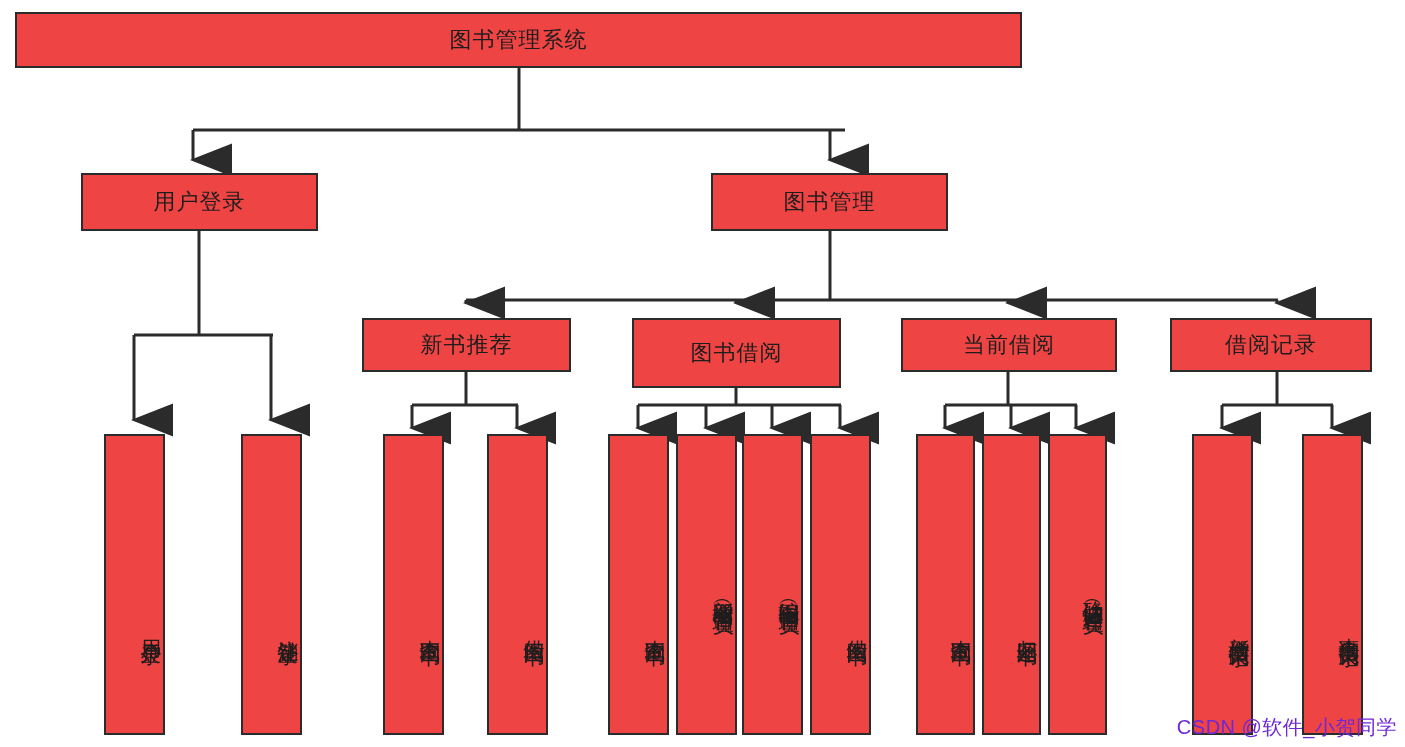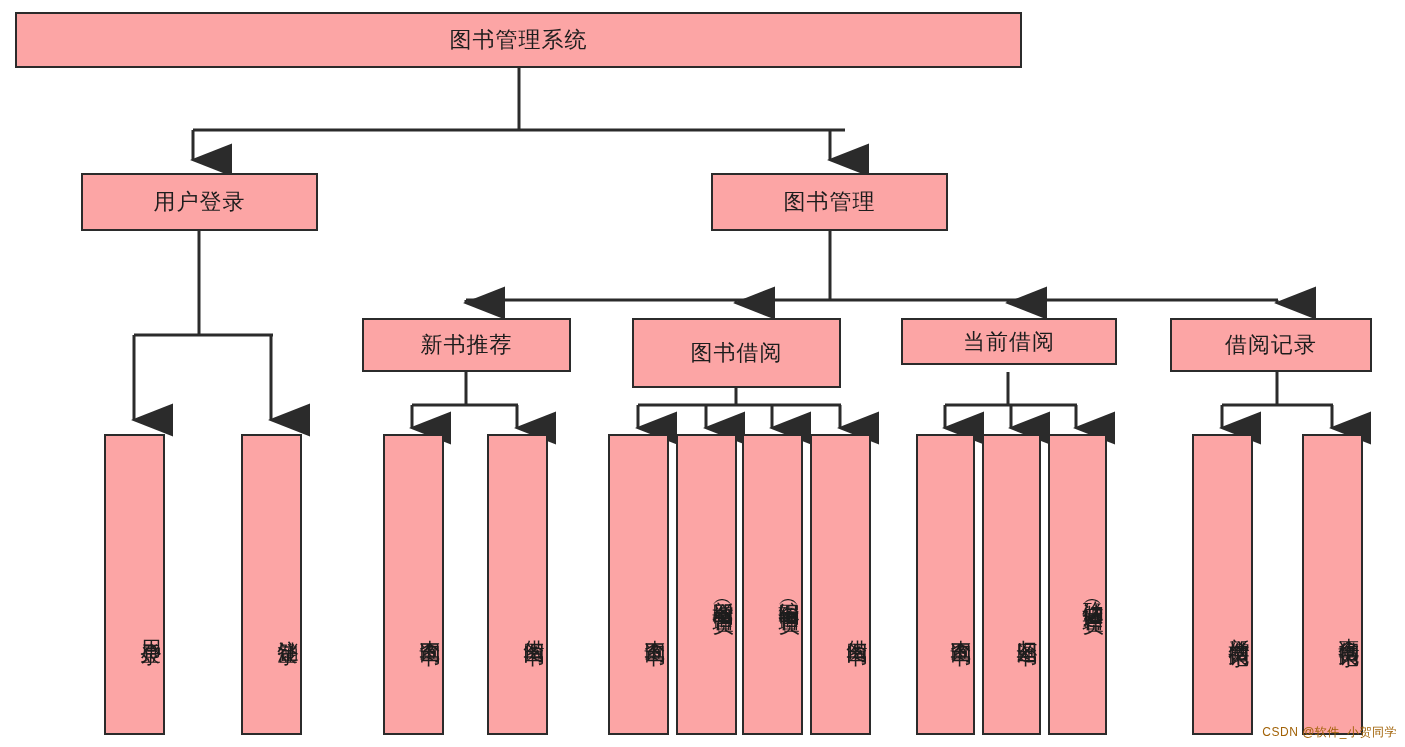--- a/index.html
+++ b/index.html
@@ -23,21 +23,21 @@
     left: 0;
     top: 0;
     width: 1405px;
     height: 747px;
     pointer-events: none;
   }
   .node {
     position: absolute;
     box-sizing: border-box;
     border: 2px solid #2b2b2b;
-    background: #fca5a5;
+    background: #ef4444;
     display: flex;
     align-items: center;
     justify-content: center;
     color: #1d1d1d;
     line-height: 1.18;
   }
   .node.horiz {
     font-size: 22px;
     letter-spacing: 1px;
     text-align: center;
@@ -58,22 +58,22 @@
     padding-top: 16px;
   }
   .node-label {
     display: block;
     white-space: pre;
   }
   #watermark {
     position: absolute;
     right: 8px;
     bottom: 6px;
-    font-size: 12px;
-    color: #a16207;
+    font-size: 20px;
+    color: #6d28d9;
     letter-spacing: 0.5px;
     white-space: nowrap;
   }
 </style>
 </head>
 <body>
 
 <div id="canvas">
 
   <svg id="edges" viewBox="0 0 1405 747">
@@ -136,21 +136,21 @@
   <div class="node horiz" style="left:711px; top:173px; width:237px; height:58px;">
     <span class="node-label">图书管理</span>
   </div>
 
   <div class="node horiz" style="left:362px; top:318px; width:209px; height:54px;">
     <span class="node-label">新书推荐</span>
   </div>
   <div class="node horiz" style="left:632px; top:318px; width:209px; height:70px;">
     <span class="node-label">图书借阅</span>
   </div>
-  <div class="node horiz" style="left:901px; top:318px; width:216px; height:47px;">
+  <div class="node horiz" style="left:901px; top:318px; width:216px; height:54px;">
     <span class="node-label">当前借阅</span>
   </div>
   <div class="node horiz" style="left:1170px; top:318px; width:202px; height:54px;">
     <span class="node-label">借阅记录</span>
   </div>
 
   <div class="node vert pad-mid" style="left:104px; top:434px; width:61px; height:301px;">
     <span class="node-label">用户登录</span>
   </div>
   <div class="node vert pad-mid" style="left:241px; top:434px; width:61px; height:301px;">

